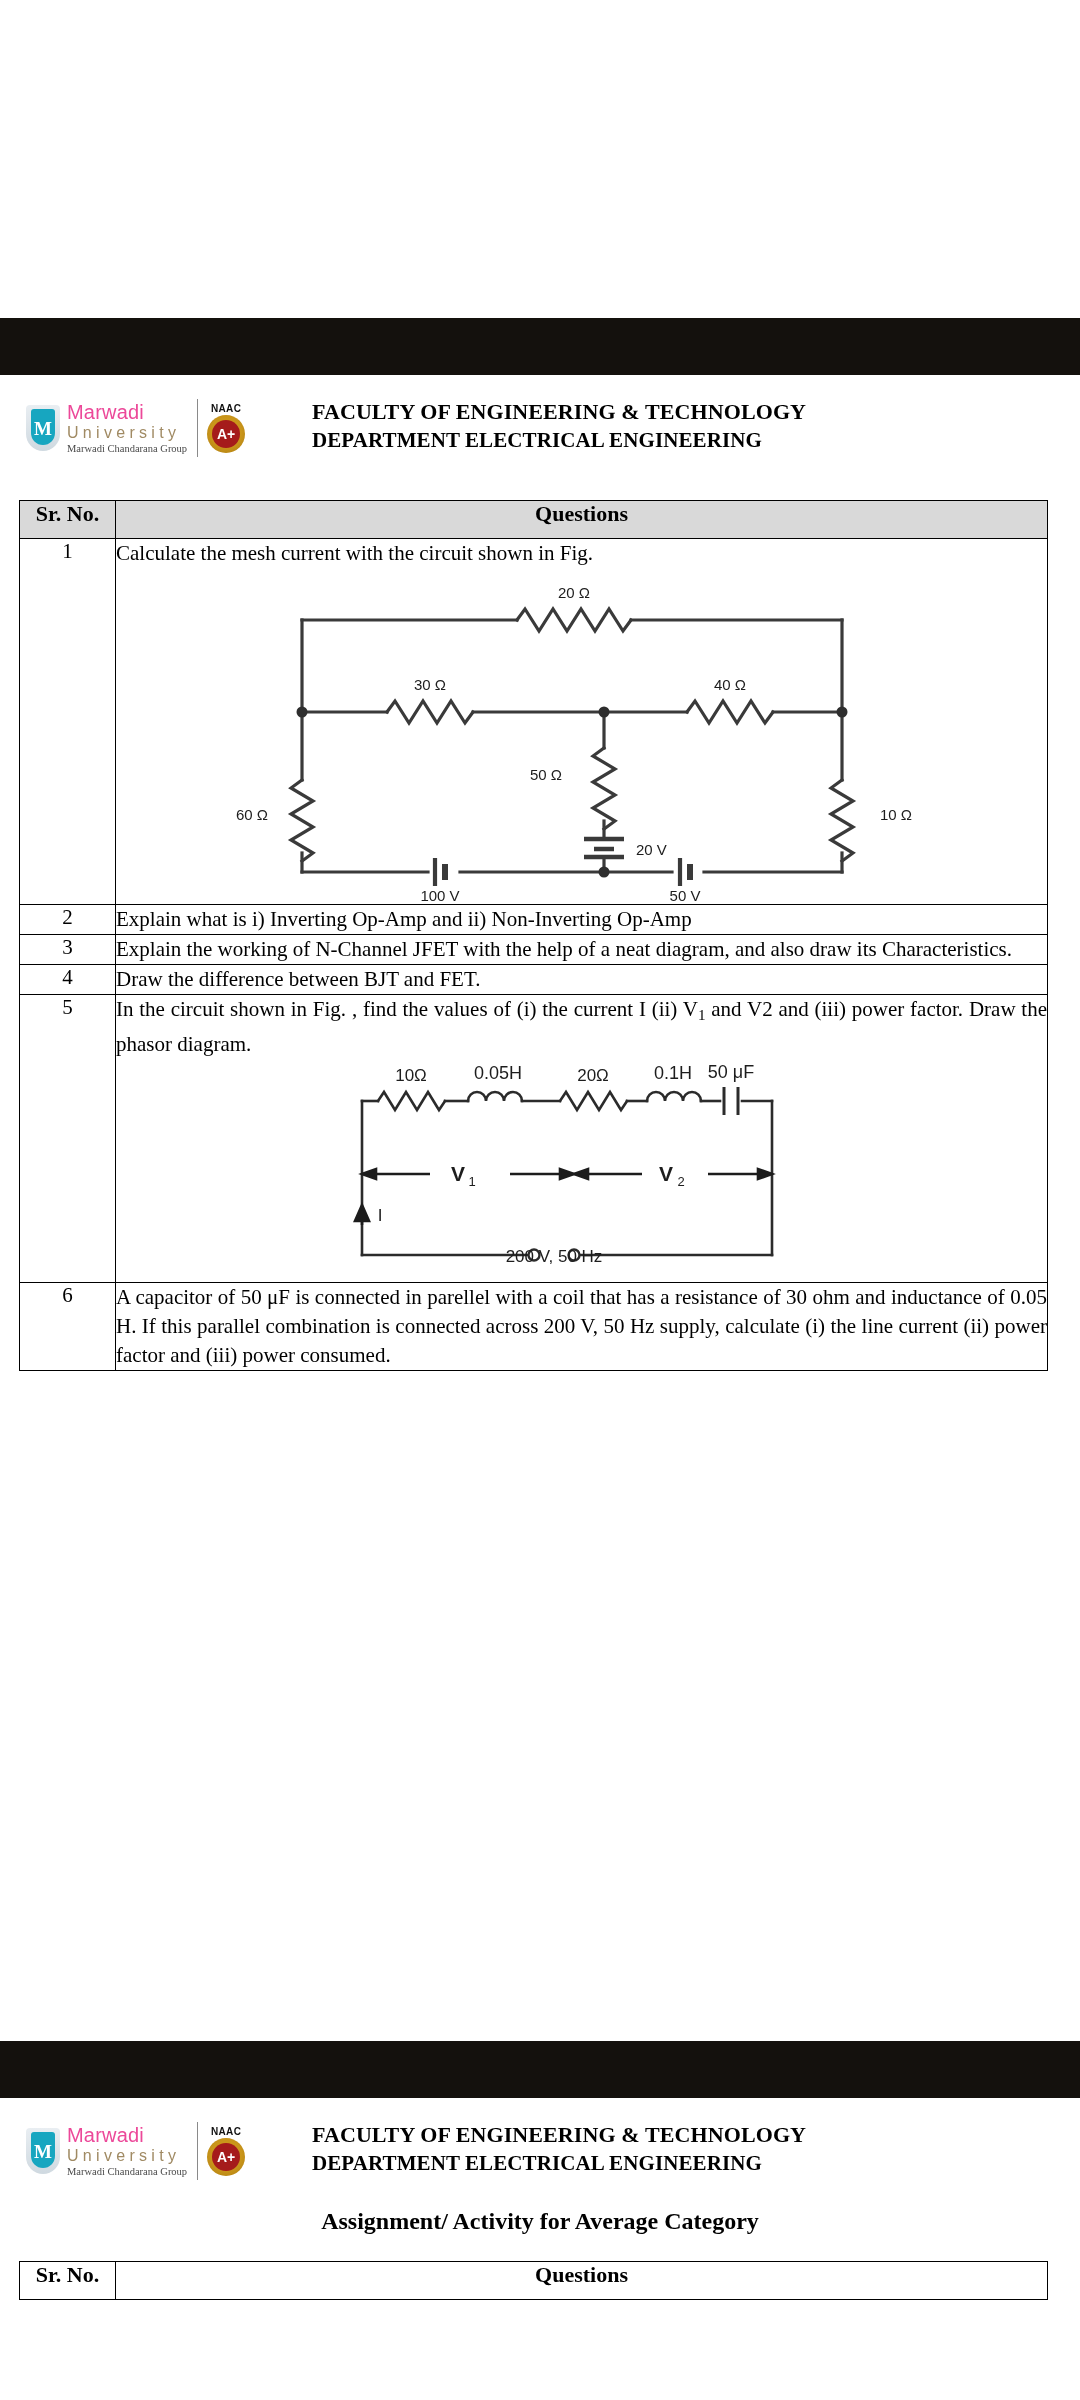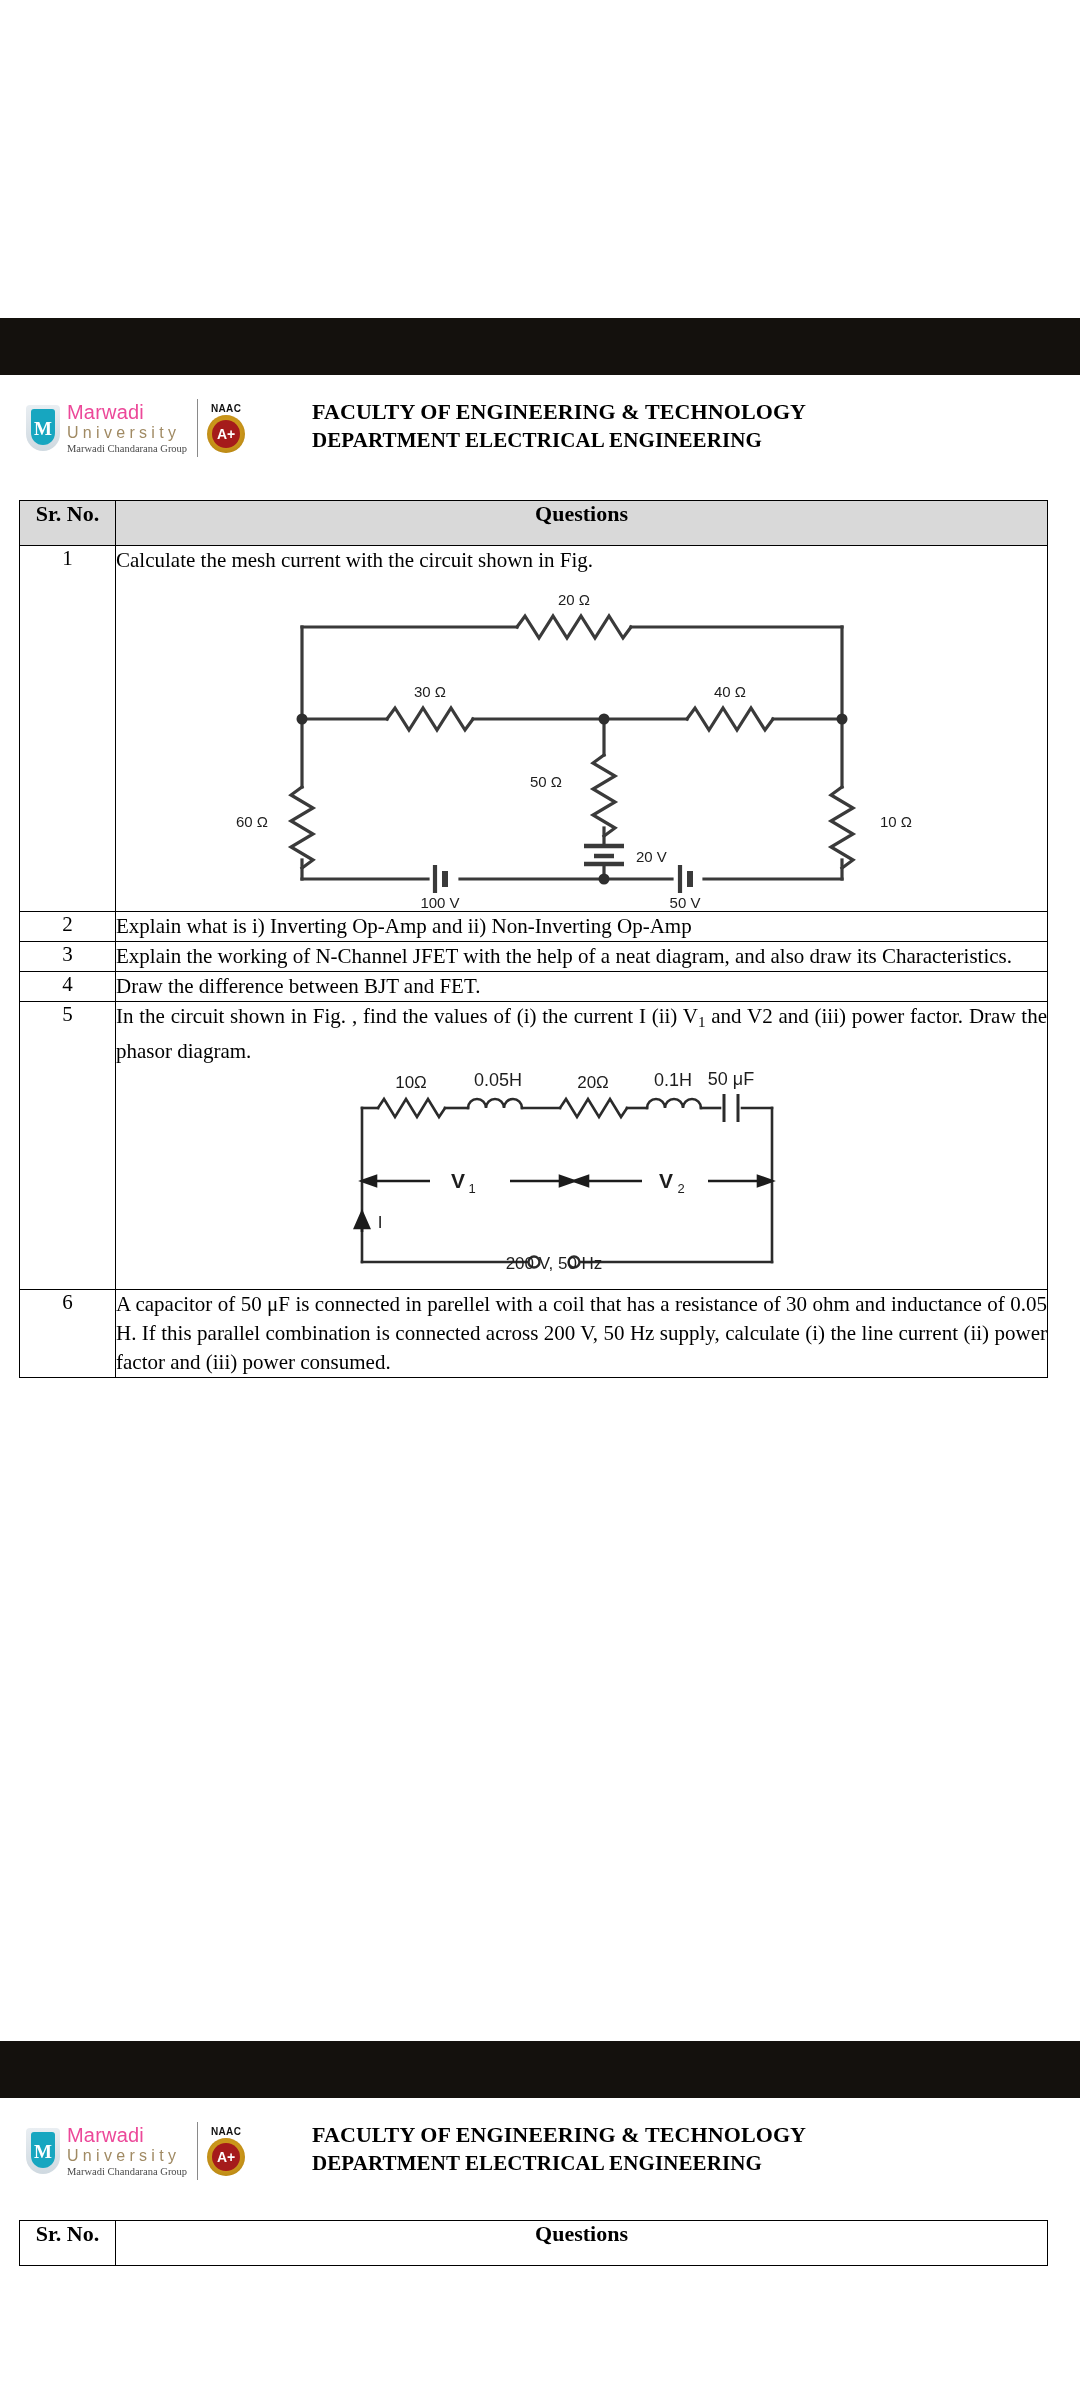--- a/index.html
+++ b/index.html
@@ -128,21 +128,21 @@
   }
   table.qtable td, table.qtable th {
     border: 1.4px solid #000;
     padding: 0;
     vertical-align: top;
   }
   th.th-sr, th.th-q {
     background: #d9d9d9;
     font-family: "Liberation Serif", serif;
     font-weight: bold; font-size: 22px; color: #000;
-    text-align: center; height: 45px; vertical-align: middle;
+    text-align: center; height: 38px; vertical-align: middle;
   }
   td.c-sr {
     width: 96px;
     text-align: center;
     font-family: "Liberation Serif", serif;
     font-size: 21px; color: #000;
     padding-top: 6px;
   }
   td.c-q {
     font-family: "Liberation Serif", serif;
@@ -403,20 +403,21 @@
             <div class="naac-in">A+</div>
           </div>
         </div>
       </div>
       <div class="hdr-text">
         <div class="hdr-l1">FACULTY OF ENGINEERING &amp; TECHNOLOGY</div>
         <div class="hdr-l2">DEPARTMENT ELECTRICAL ENGINEERING</div>
       </div>
     </div>
 
+    <div class="doc-title">Assignment/ Activity for Average Category</div>
 
     <table class="qtable stub">
       <colgroup>
           <col style="width:96px">
           <col>
         </colgroup>
       <thead>
         <tr>
           <th class="th-sr" style="background:#ffffff">Sr. No.</th>
           <th class="th-q" style="background:#ffffff">Questions</th>

